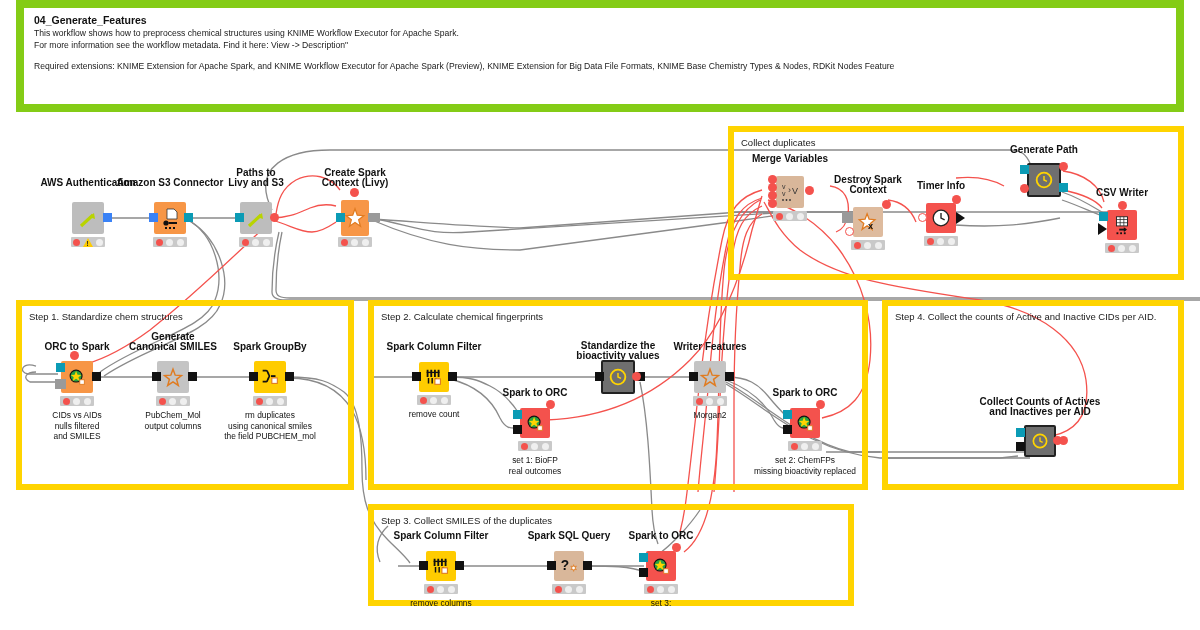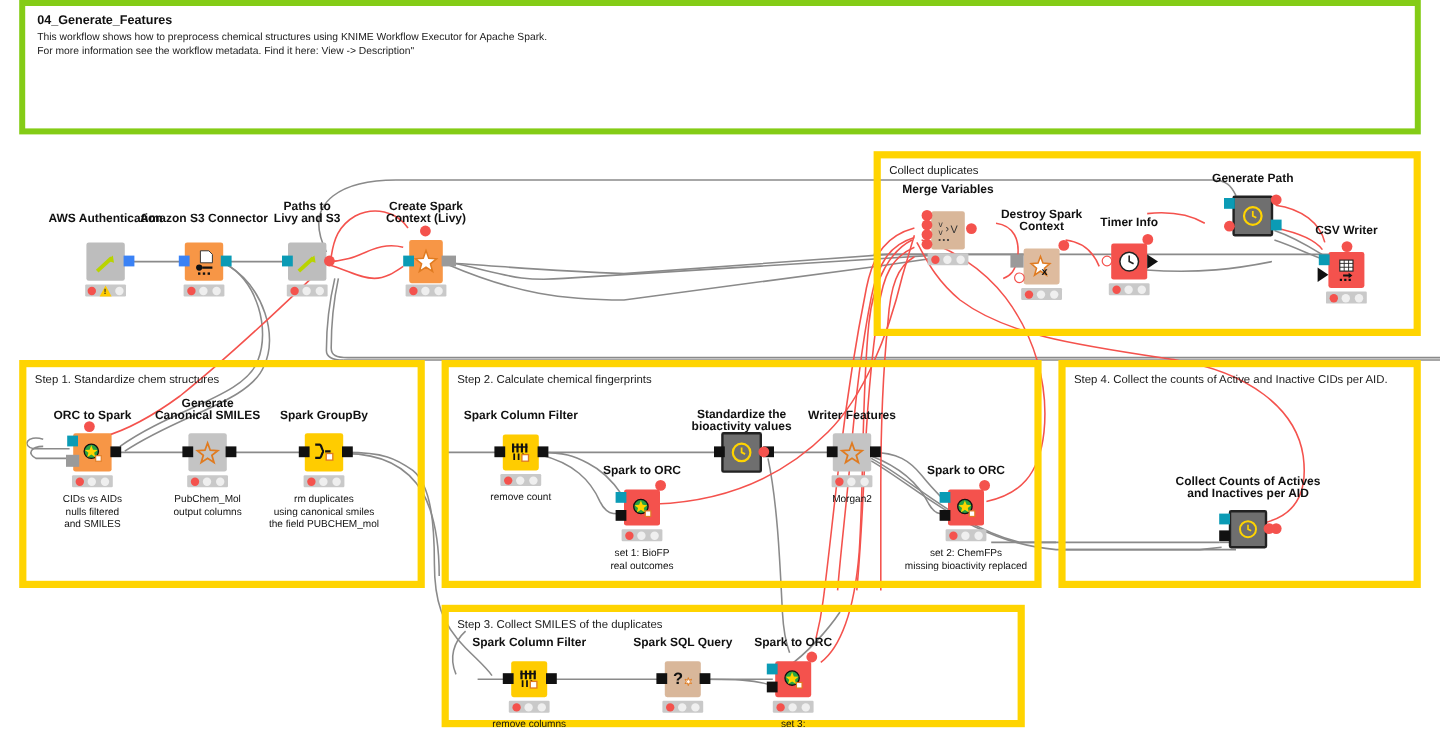--- a/index.html
+++ b/index.html
@@ -23,21 +23,21 @@
   }
   .group > .grp-title{
     position:absolute;
     left:7px;top:5px;
     font-size:9.5px;
     color:#1a1a1a;
     white-space:nowrap;
     line-height:11px;
   }
   .group.header{
-    border:5px solid #84cc16;
+    border:8px solid #84cc16;
   }
   .hdr-body{position:absolute;left:10px;top:6px;}
   .hdr-title{font-size:10.5px;font-weight:bold;color:#111;line-height:13px;}
   .hdr-line{font-size:8.6px;color:#1a1a1a;line-height:12.2px;white-space:nowrap;}
   .hdr-gap{height:9px;}
 
   
   #wires{position:absolute;left:0;top:0;width:1200px;height:630px;z-index:1;pointer-events:none;}
 
   
@@ -231,20 +231,21 @@
       <path d="M1063,190 C 1082,194 1096,200 1102,208"></path>
     </g>
   </svg>
 
   <div class="group header" style="left:16px;top:0px;width:1168px;height:112px;">
     <div class="hdr-body">
       <div class="hdr-title">04_Generate_Features</div>
       <div class="hdr-line">This workflow shows how to preprocess chemical structures using KNIME Workflow Executor for Apache Spark.</div>
       <div class="hdr-line">For more information see the workflow metadata. Find it here: View -&gt; Description"</div>
       <div class="hdr-gap"></div>
+      <div class="hdr-line">Required extensions: KNIME Extension for Apache Spark, and KNIME Workflow Executor for Apache Spark (Preview), KNIME Extension for Big Data File Formats, KNIME Base Chemistry Types &amp; Nodes, RDKit Nodes Feature</div>
     </div>
   </div>
 
 
   <div class="group" style="left:728px;top:126px;width:456px;height:154px;">
     <div class="grp-title">Collect duplicates</div>
   </div>
 
   <div class="group" style="left:16px;top:300px;width:338px;height:190px;">
     <div class="grp-title">Step 1. Standardize chem structures</div>

